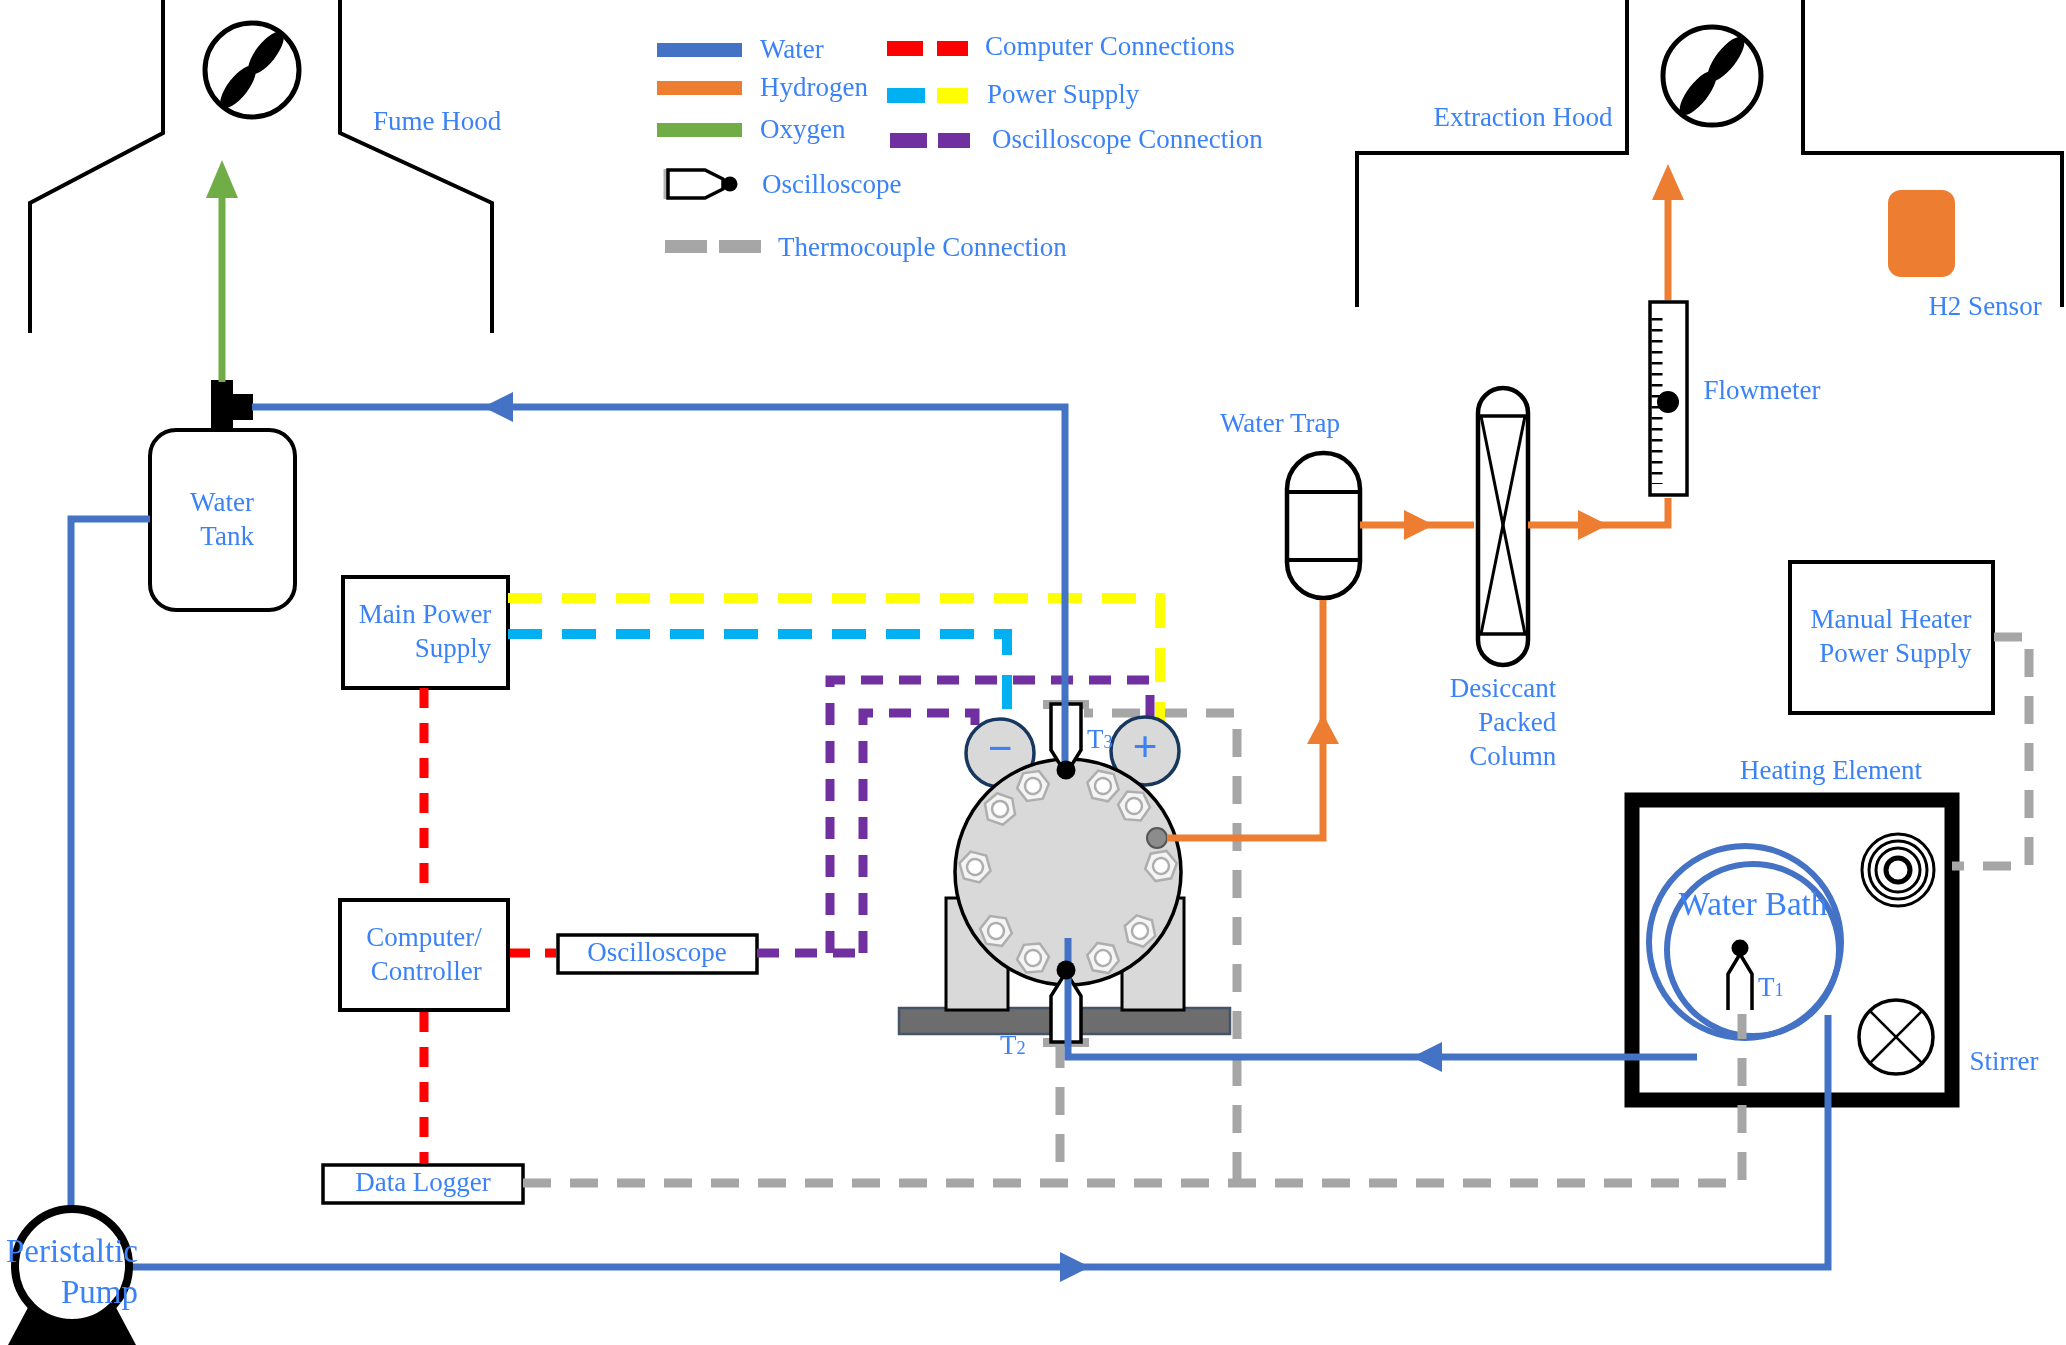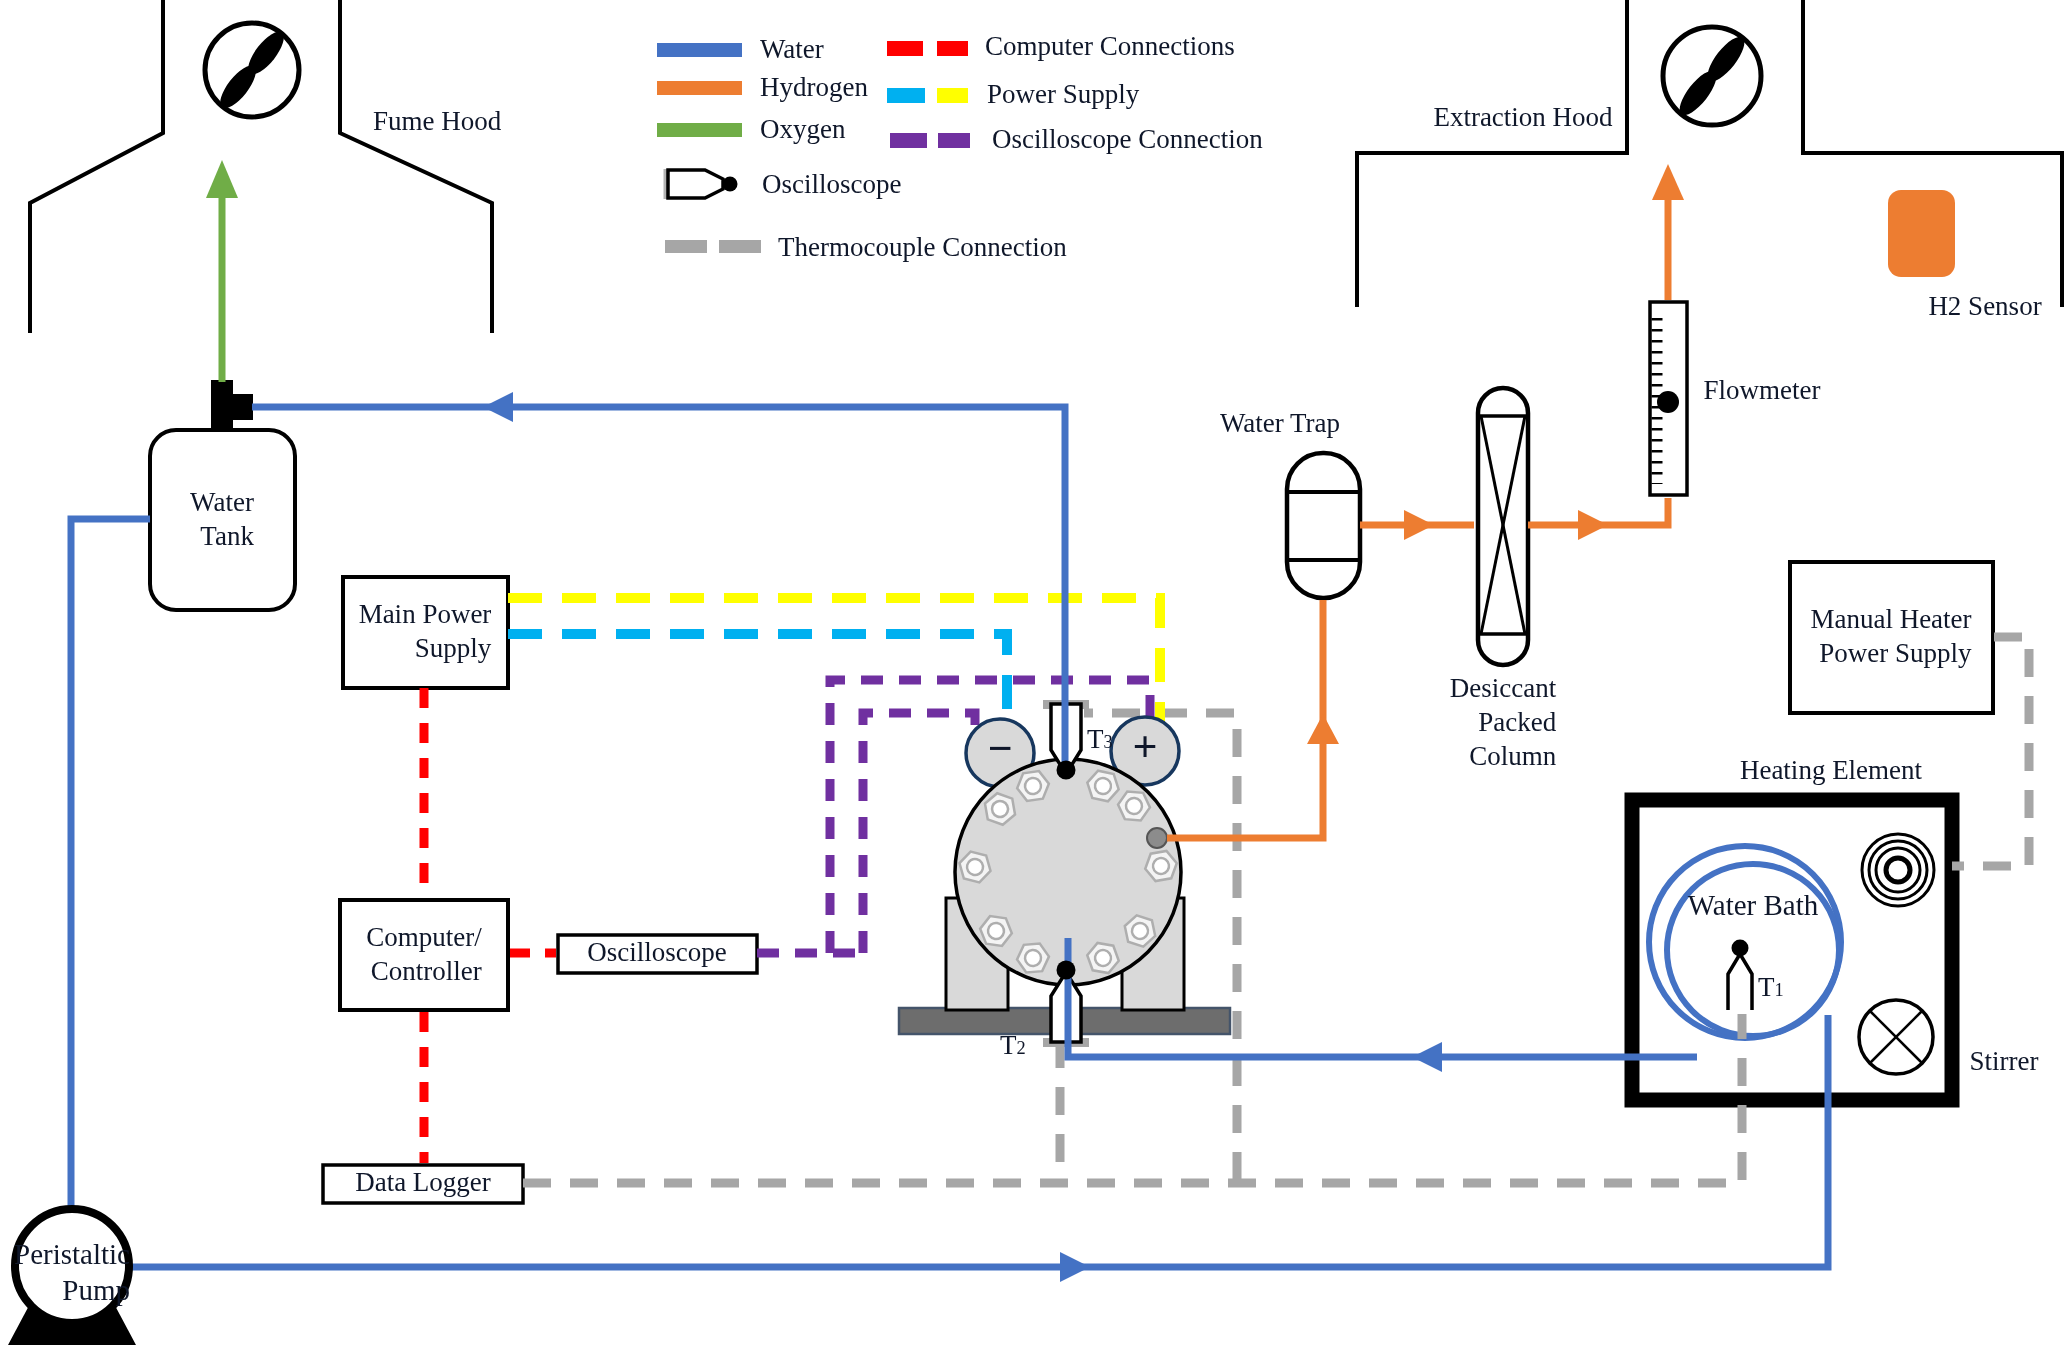--- a/index.html
+++ b/index.html
@@ -1,22 +1,22 @@
 <!DOCTYPE html>
 <html><head>
 <meta charset="utf-8">
 <style>
   html,body{margin:0;padding:0;background:#ffffff;}
   #stage{position:relative;width:2066px;height:1345px;background:#fff;overflow:hidden;
          font-family:"Liberation Serif","DejaVu Serif",serif;color:#111;}
   #stage svg{position:absolute;left:0;top:0;}
-  .lbl{position:absolute;white-space:nowrap;font-size:27px;line-height:1.25;color:#0f172a;}
+  .lbl{position:absolute;white-space:nowrap;font-size:27px;line-height:1.25;color:#3b82f6;}
   .ctr{transform:translate(-50%,-50%);text-align:right;}
   .vctr{transform:translate(0,-50%);}
-  .small{font-size:29px;}
+  .small{font-size:33px;}
   .big{font-size:31px;}
   .sign{font-size:44px;font-weight:600;}
   sub,.subsc{font-size:0.68em;}
 </style>
 </head>
 <body>
 
 <div id="stage">
 
 <svg width="2066" height="1345" viewBox="0 0 2066 1345">

